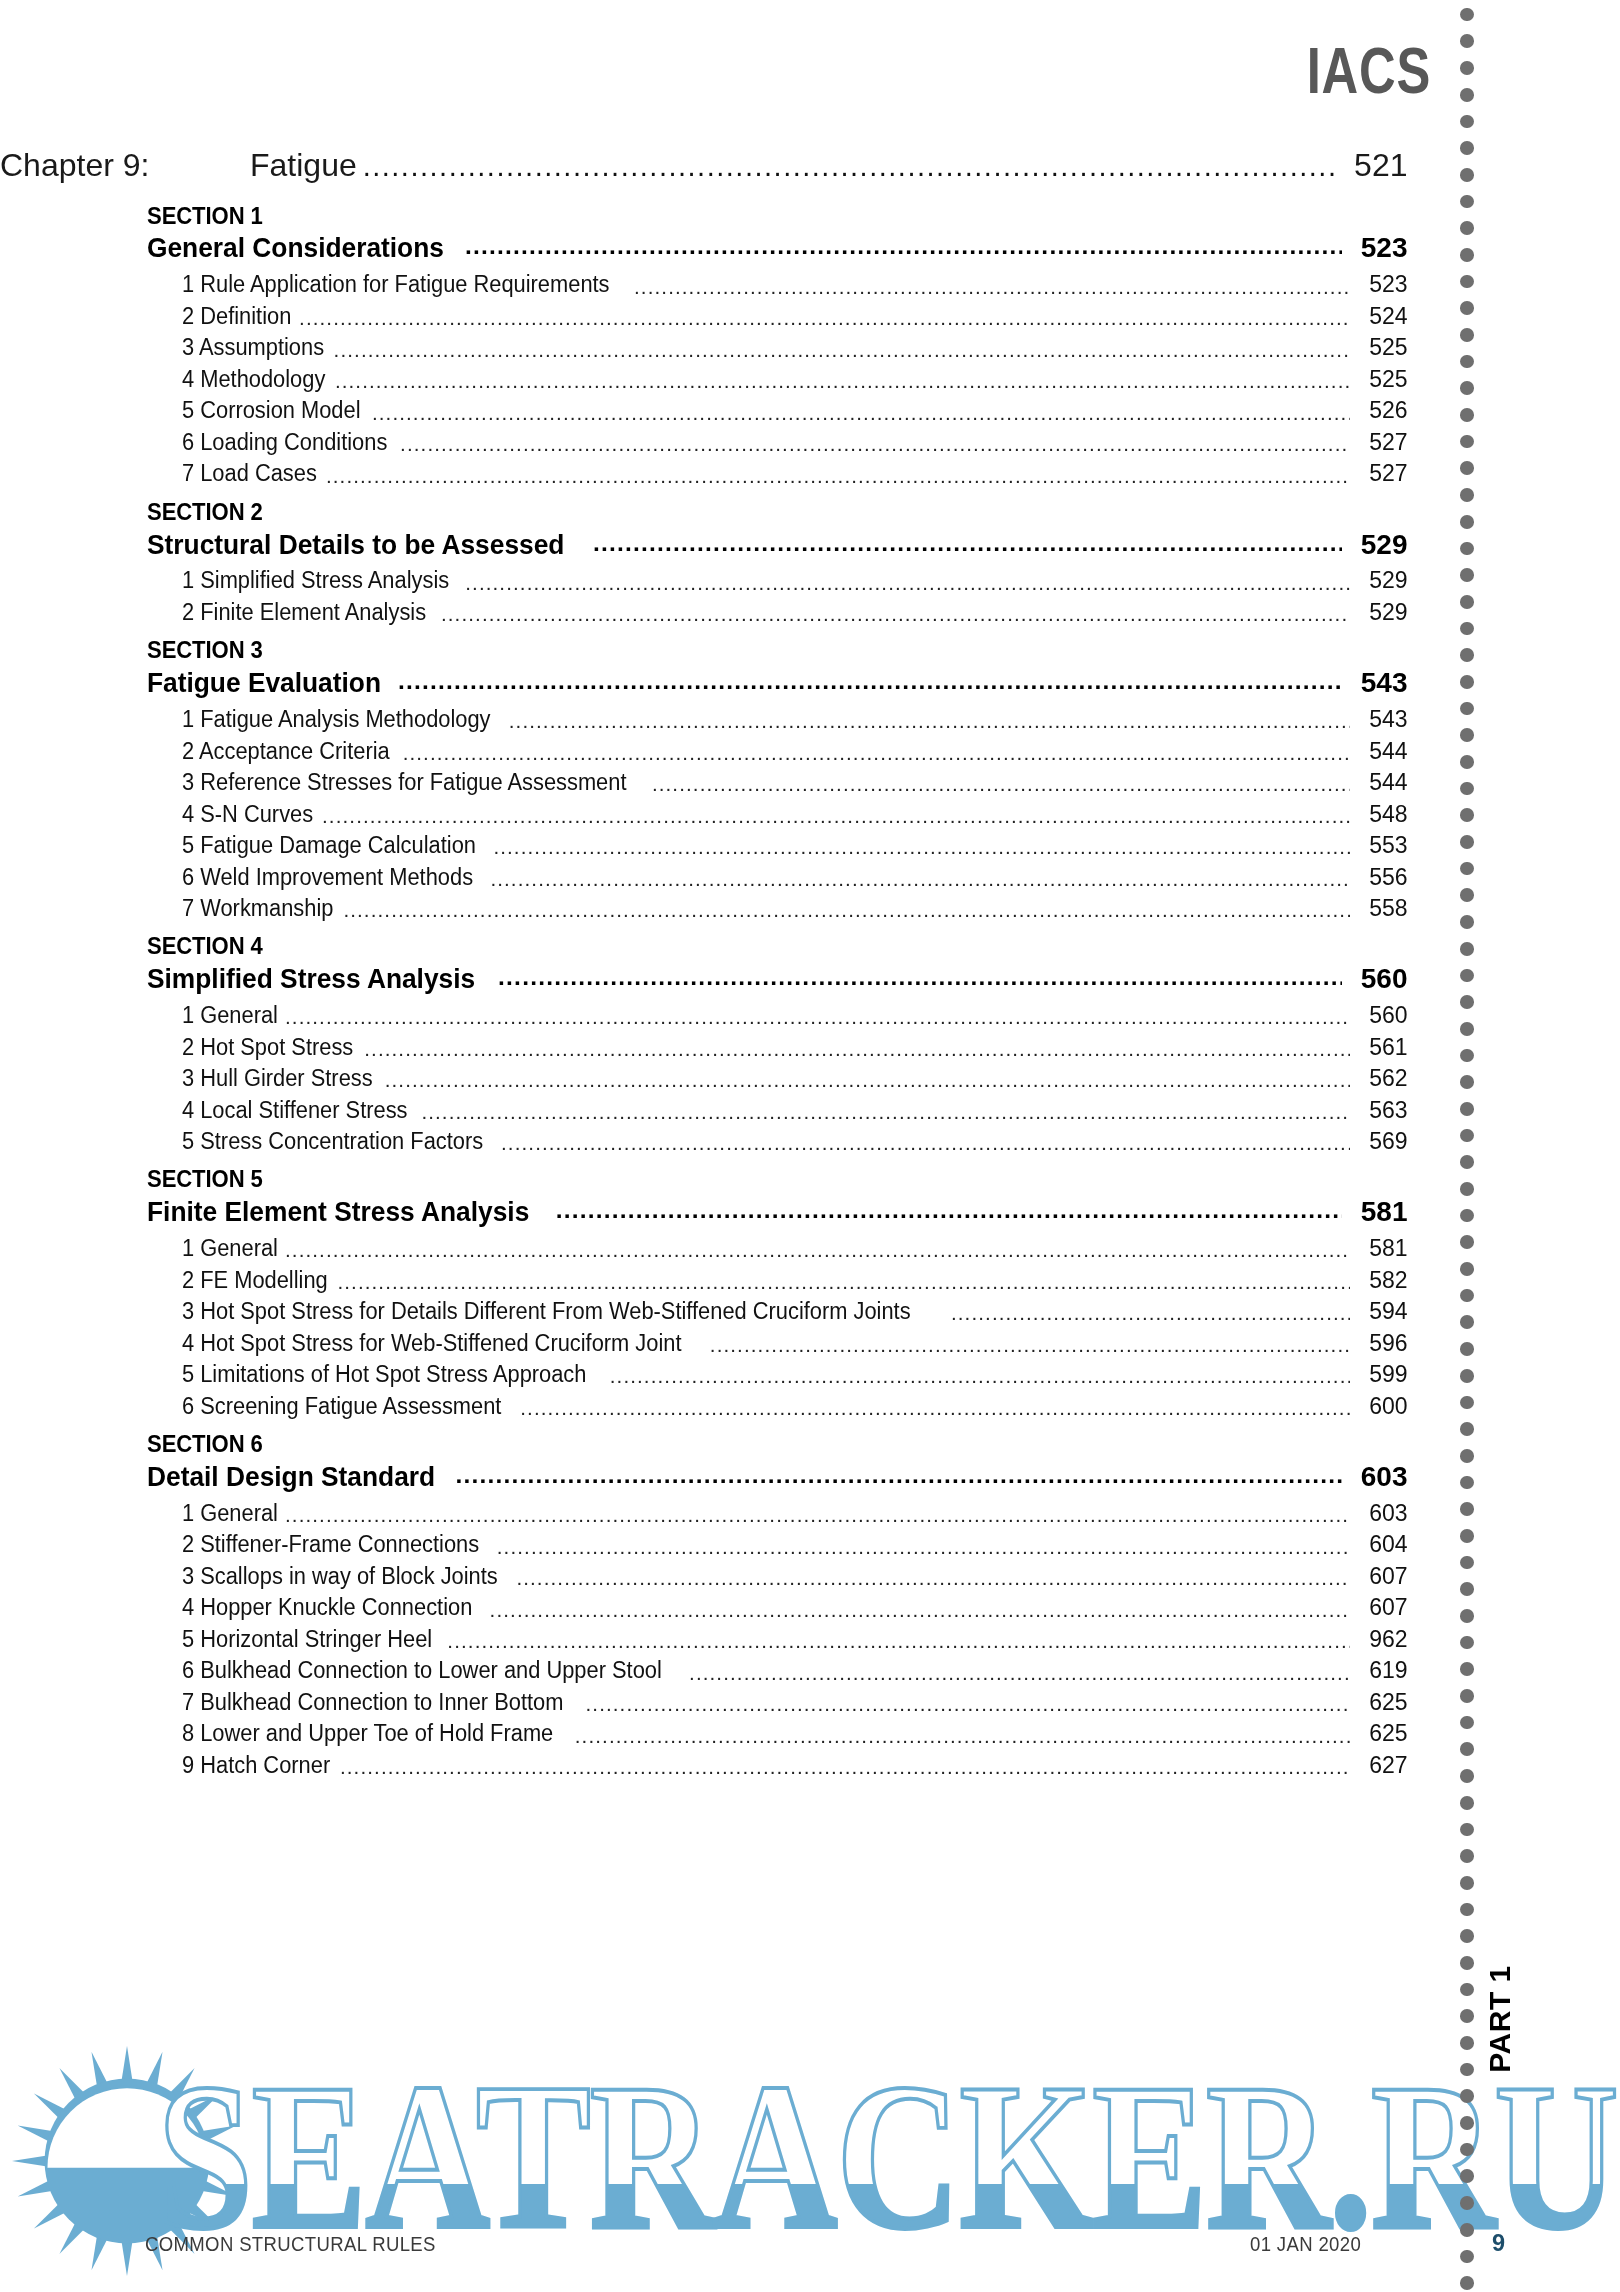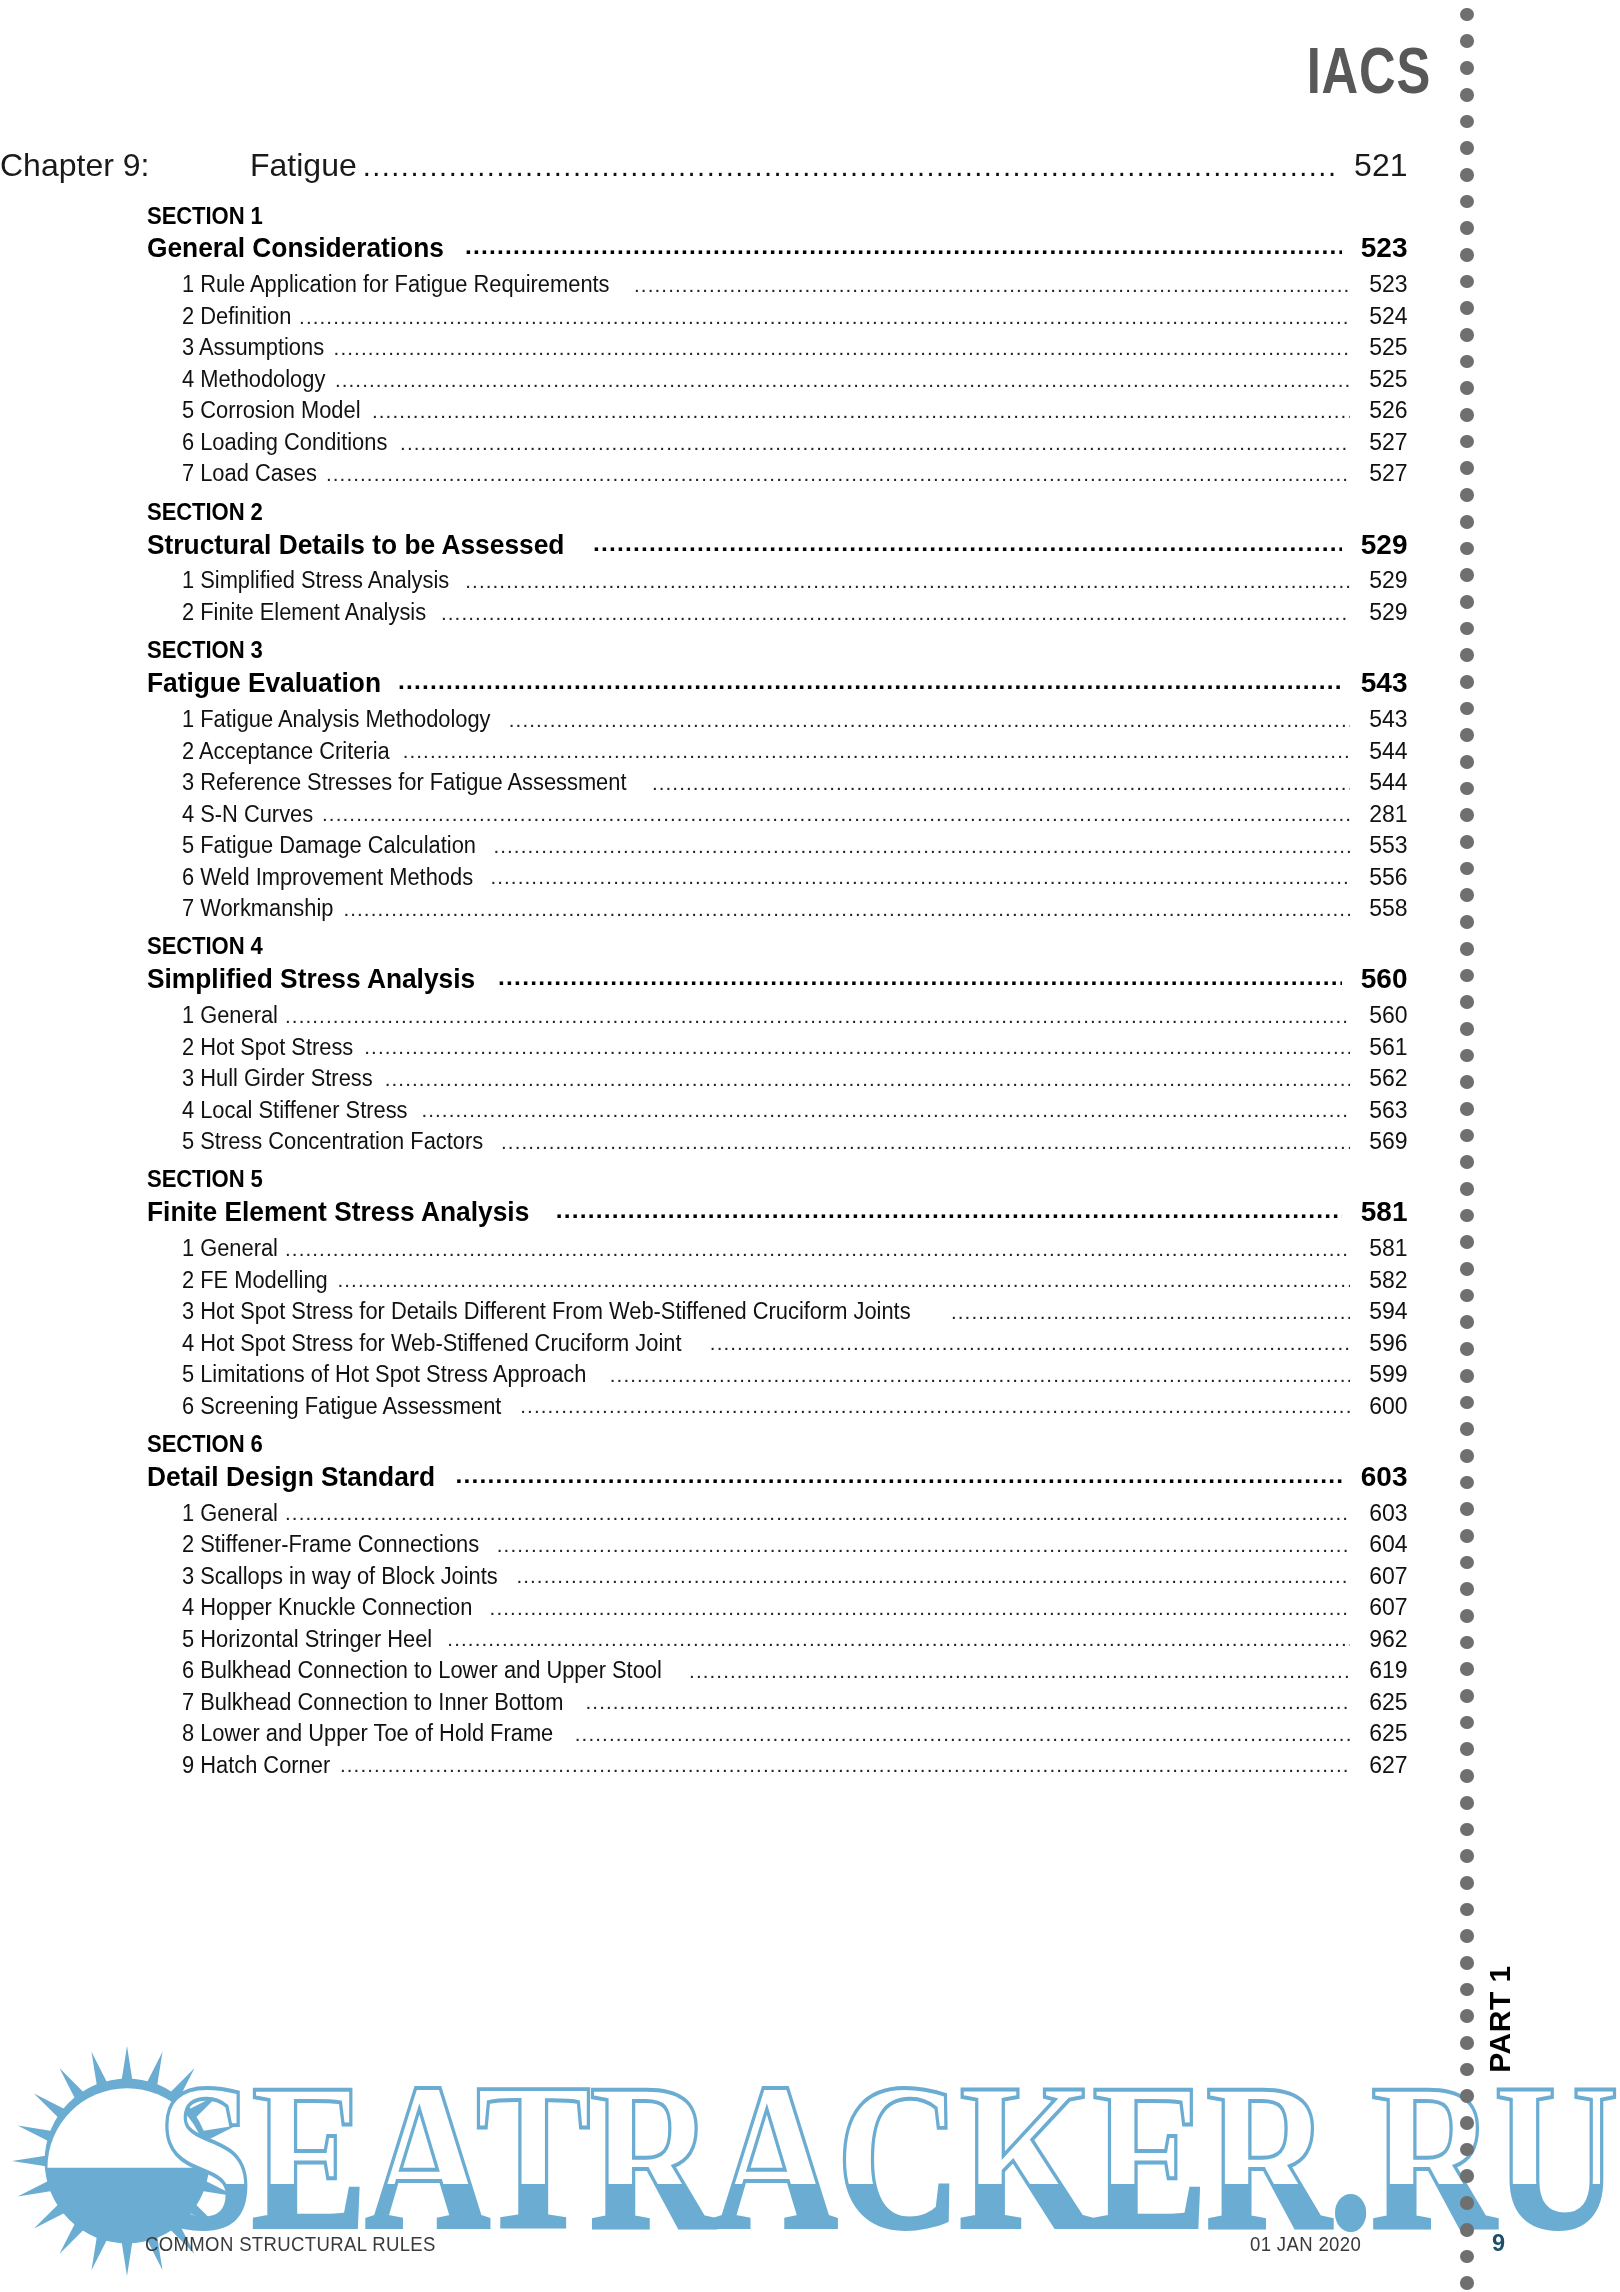--- a/index.html
+++ b/index.html
@@ -129,21 +129,21 @@
     font-size: 24.5px;
   }
   .section-title .pg {
     white-space: nowrap;
     text-align: right;
     min-width: 65px;
   }
 
   .entry {
     display: flex;
-    align-items: center;
+    align-items: flex-end;
     font-size: 23px;
     margin-left: 182px;
     margin-right: 23.5px;
     margin-bottom: 0px;
     line-height: 1.37;
     color: #111;
   }
   .entry .e-text { white-space: nowrap; transform: scaleX(0.95); transform-origin: left center; }
   .entry .leader {
     flex: 1 1 auto;
@@ -392,21 +392,21 @@
     <span class="pg">544</span>
   </div>
   <div class="entry">
     <span class="e-text">3 Reference Stresses for Fatigue Assessment</span>
     <span class="leader">........................................................................................................................................................................................................................................................</span>
     <span class="pg">544</span>
   </div>
   <div class="entry">
     <span class="e-text">4 S-N Curves</span>
     <span class="leader">........................................................................................................................................................................................................................................................</span>
-    <span class="pg">281</span>
+    <span class="pg">548</span>
   </div>
   <div class="entry">
     <span class="e-text">5 Fatigue Damage Calculation</span>
     <span class="leader">........................................................................................................................................................................................................................................................</span>
     <span class="pg">553</span>
   </div>
   <div class="entry">
     <span class="e-text">6 Weld Improvement Methods</span>
     <span class="leader">........................................................................................................................................................................................................................................................</span>
     <span class="pg">556</span>

